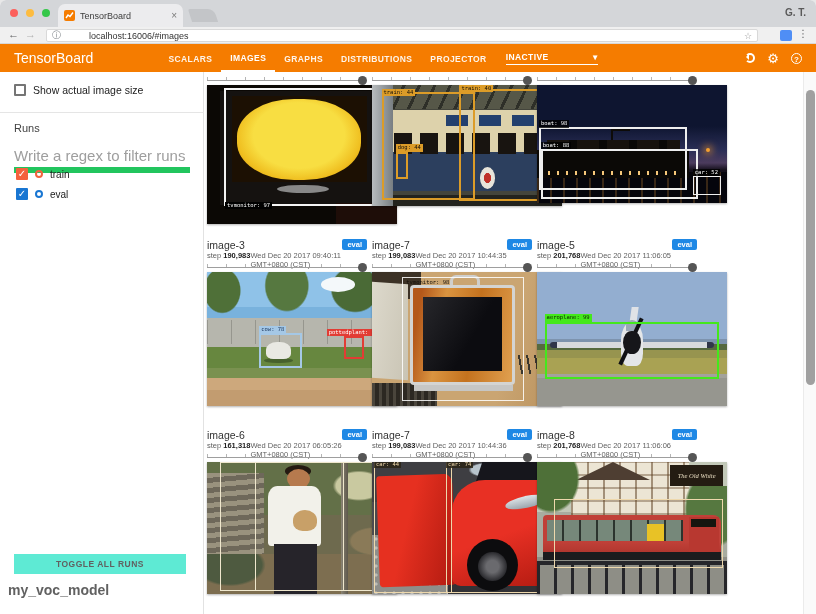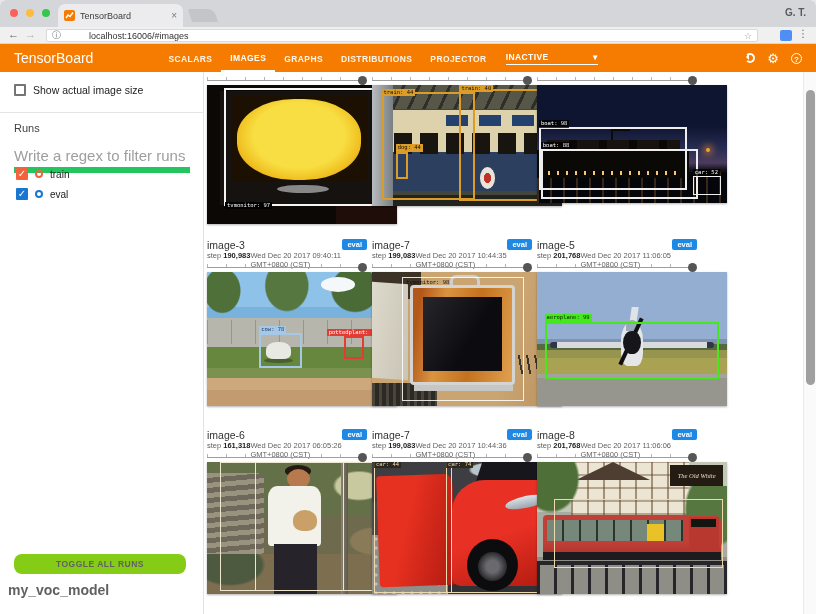--- a/index.html
+++ b/index.html
@@ -64,22 +64,22 @@
   #runs-title { position:absolute; left:14px; top:50px; font-size:11px; color:#424242; }
   #regex-input { position:absolute; left:14px; top:72px; width:176px; border:none;
                  border-bottom:6px solid #22c55e; font-size:15px; color:#212121; padding:3px 0;
                  font-family:"Liberation Sans", sans-serif; outline:none; background:transparent;}
   #regex-input::placeholder { color:#9e9e9e; }
   .run-row { position:absolute; left:16px; display:flex; align-items:center; gap:7px; }
   .run-circle { width:8px; height:8px; border-radius:50%; border:2px solid; }
   .run-circle.train { border-color:#f4623d; }
   .run-circle.eval { border-color:#1976d2; }
   .run-label { font-size:10px; color:#212121; }
-  #toggle-btn { position:absolute; left:14px; top:482px; width:172px; height:20px; background:#84cc16;
-                border:none; border-radius:8px; font-size:8.5px; letter-spacing:.5px; color:#616161;
+  #toggle-btn { position:absolute; left:14px; top:482px; width:172px; height:20px; background:#5eead4;
+                border:none; border-radius:0; font-size:8.5px; letter-spacing:.5px; color:#616161;
                 font-weight:bold; font-family:"Liberation Sans", sans-serif; }
   #model-name { position:absolute; left:8px; top:510px; font-size:14px; color:#616161;font-weight:bold; }
 
   
   #main { position:absolute; left:204px; top:72px; width:597px; height:542px; background:#fff;
           overflow:hidden; }
   .row { position:absolute; left:3px; width:585px; display:flex; gap:5px; }
   #row1 { top:2px; } #row2 { top:166px; } #row3 { top:356px; }
   .card { width:160px; position:relative; }
   .card-title-row { display:flex; align-items:center; height:13px; }

